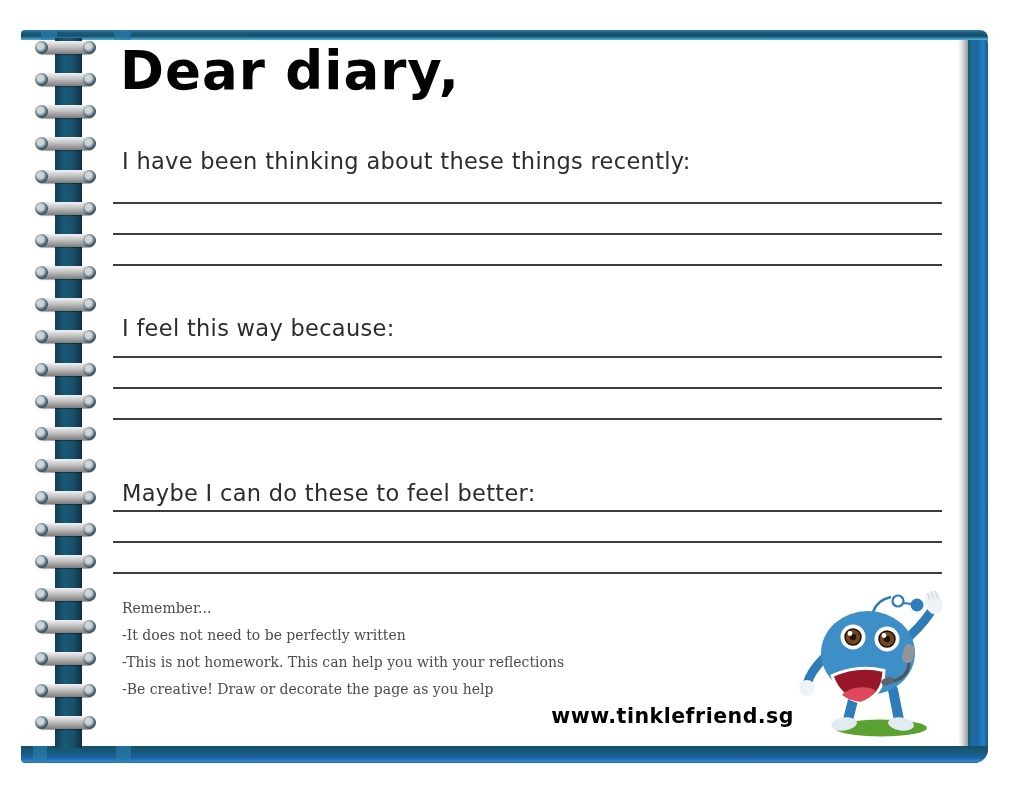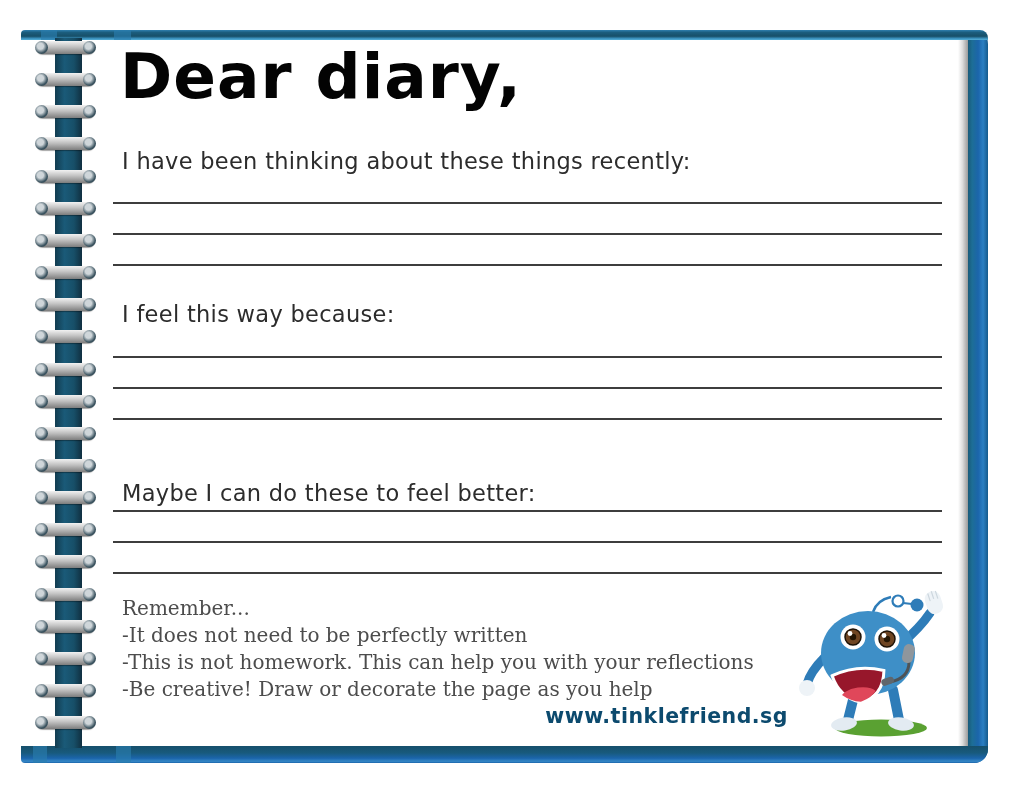--- a/index.html
+++ b/index.html
@@ -46,42 +46,42 @@
   }
   .ring::before,.ring::after{
     content:"";position:absolute;top:0;width:13px;height:13px;border-radius:50%;
     background:radial-gradient(circle at 42% 40%,#cfd6da 0 28%,#3f5763 62%,#17303e 100%);
   }
   .ring::before{left:-1px}
   .ring::after{right:-1px}
   
   .title{
     position:absolute;left:120px;top:42px;
-    font-size:63px;font-weight:800;letter-spacing:1px;color:#030303;line-height:1.1;
+    font-size:53px;font-weight:800;letter-spacing:1px;color:#030303;line-height:1.1;
   }
   .prompt{
     position:absolute;left:122px;
     font-size:22.5px;color:#2c2c2c;letter-spacing:.3px;text-align:center;
   }
   .prompt.p1{top:148px}
-  .prompt.p2{top:301px}
+  .prompt.p2{top:315px}
   .prompt.p3{top:480px}
   .wline{position:absolute;left:113px;width:829px;height:2px;background:#3d3d3d;}
   .wl-1a{top:202px}.wl-1b{top:233px}.wl-1c{top:264px}
   .wl-2a{top:356px}.wl-2b{top:387px}.wl-2c{top:418px}
   .wl-3a{top:510px}.wl-3b{top:541px}.wl-3c{top:572px}
   .reminder{
     position:absolute;left:122px;top:595px;width:640px;
     font-family:"DejaVu Serif","Liberation Serif",serif;
-    font-size:20px;line-height:27px;color:#4c4c4c;
+    font-size:14px;line-height:27px;color:#4c4c4c;
   }
   .footer{
-    position:absolute;left:110px;top:704px;width:678px;
+    position:absolute;left:116px;top:704px;width:678px;
     display:flex;justify-content:flex-end;gap:16px;
-    font-size:20.5px;font-weight:bold;color:#0c4a6e;letter-spacing:.5px;
+    font-size:20.5px;font-weight:bold;color:#000000;letter-spacing:.5px;
   }
   .mascot{position:absolute;left:797px;top:580px;width:162px;height:162px;}
   .mascot svg{width:100%;height:100%;display:block;}
 </style>
 </head>
 <body>
 
 <div class="canvas">
 
   <div class="frame">

